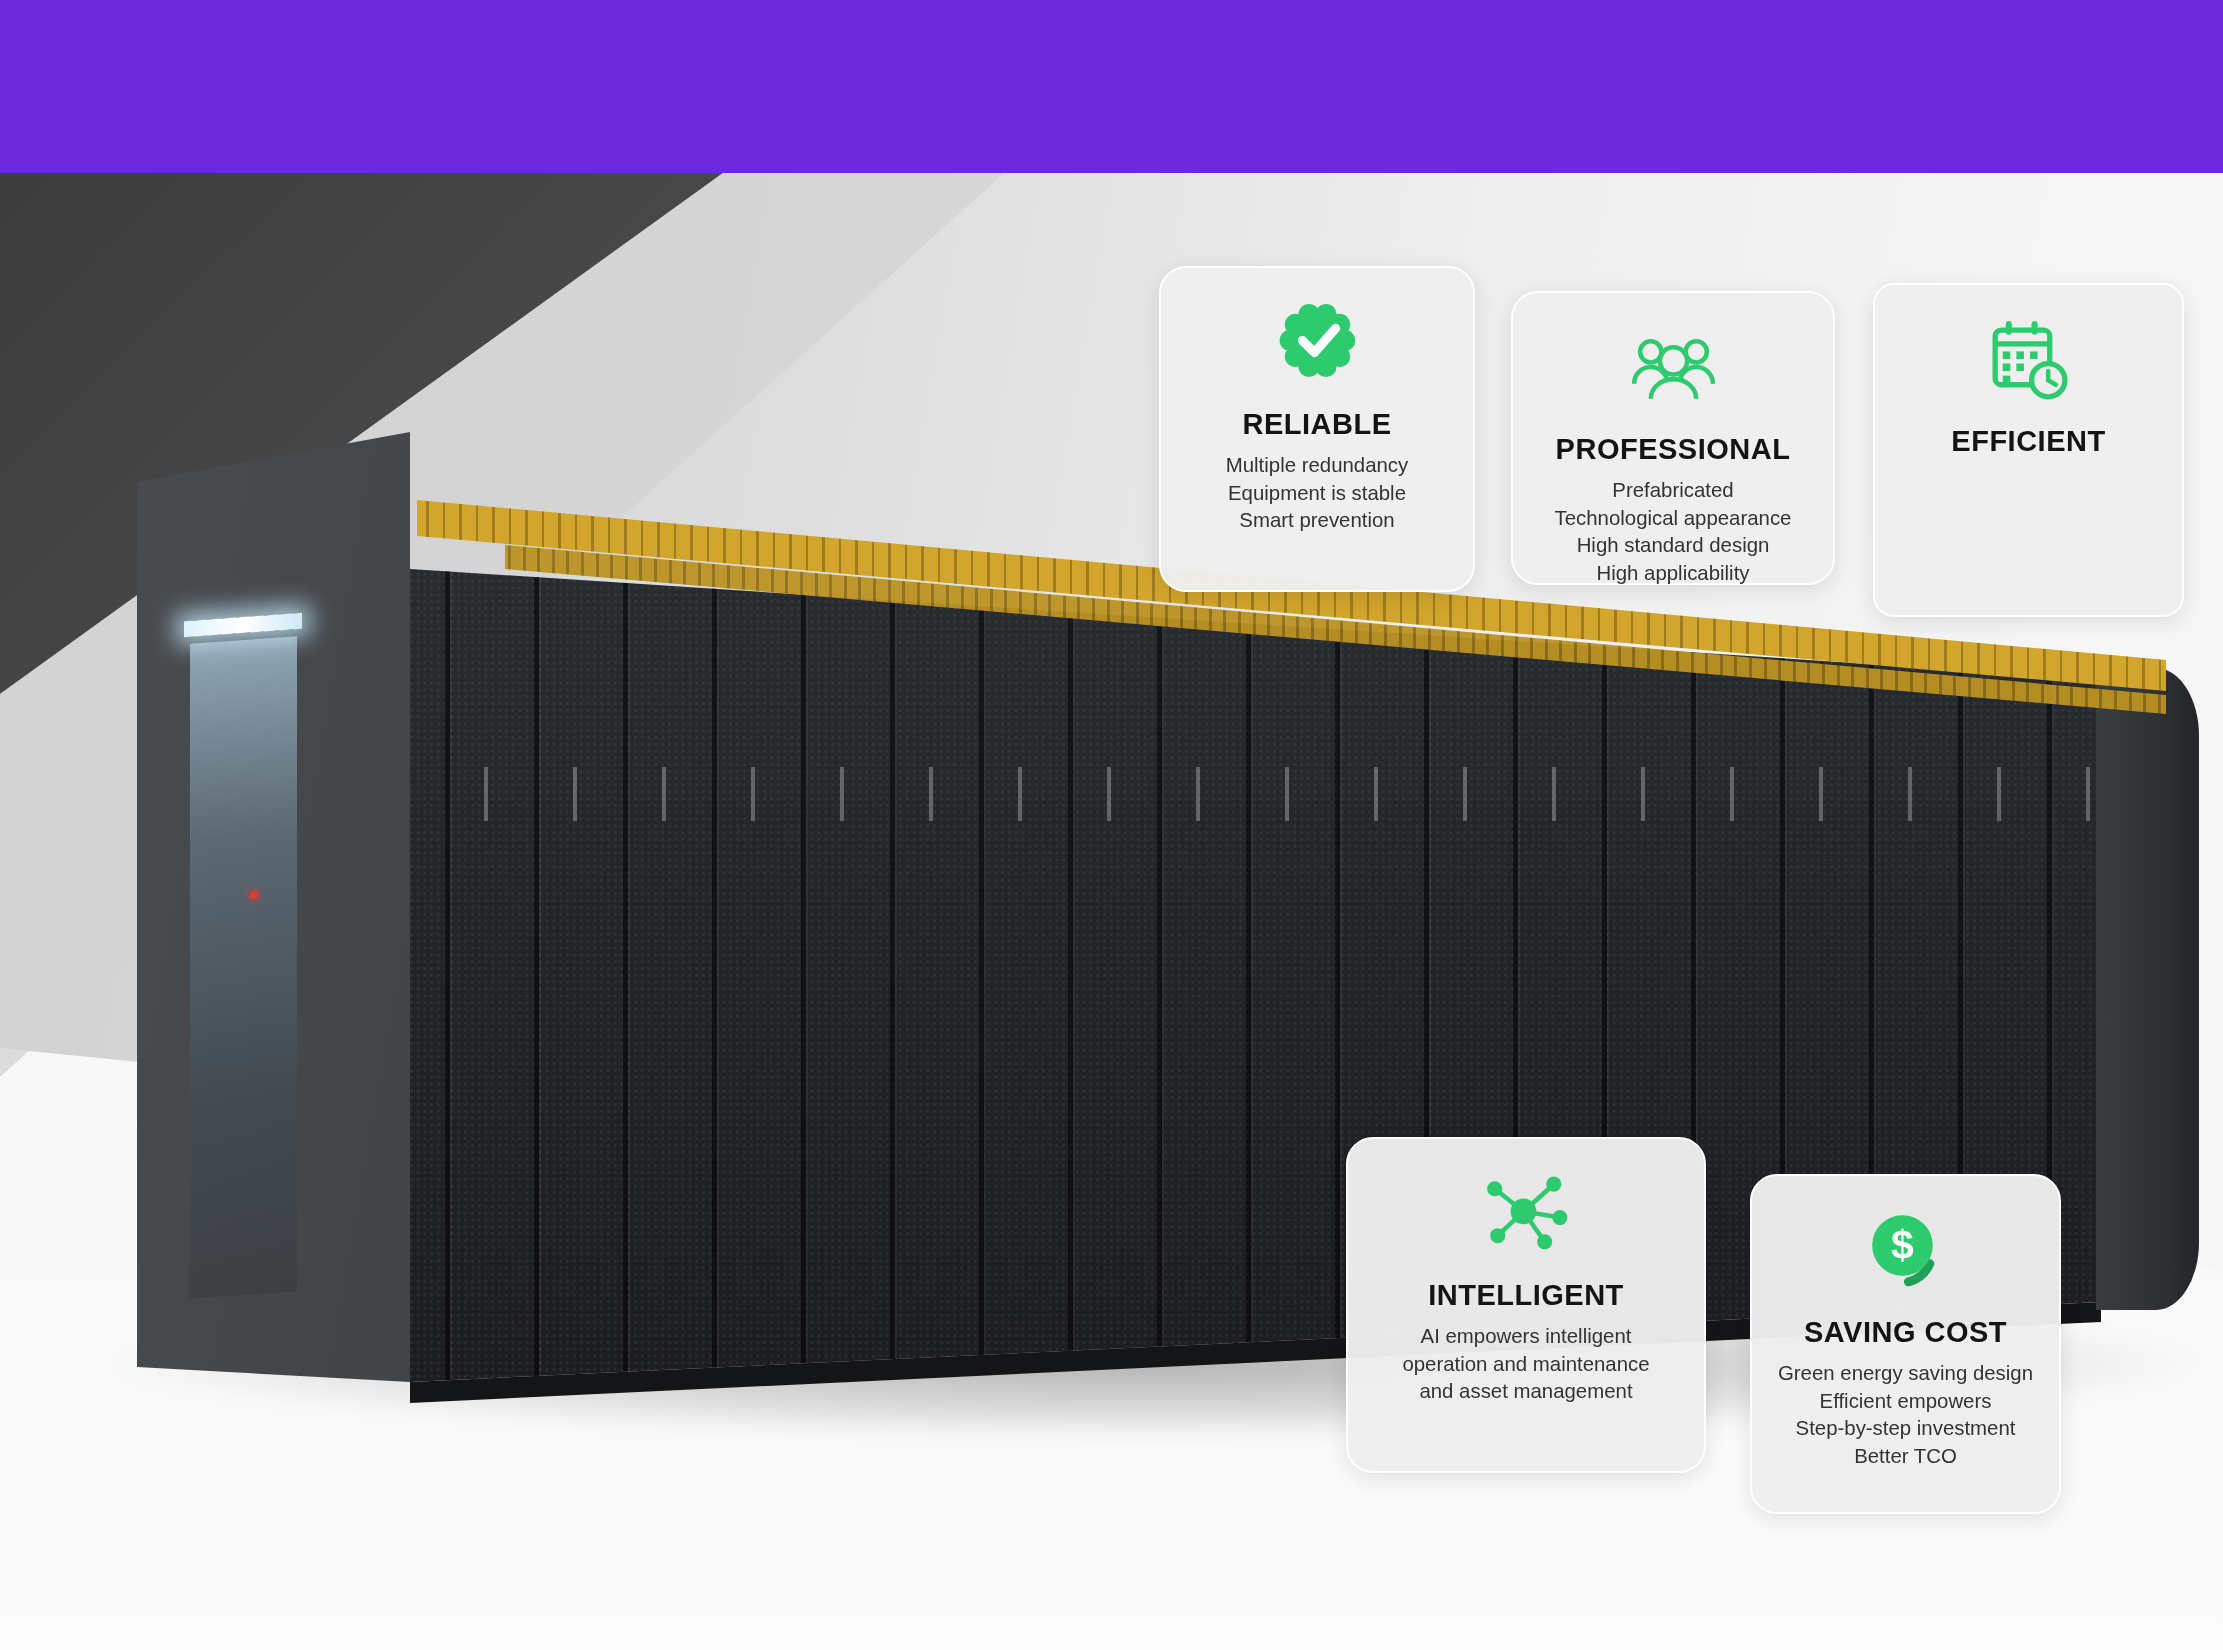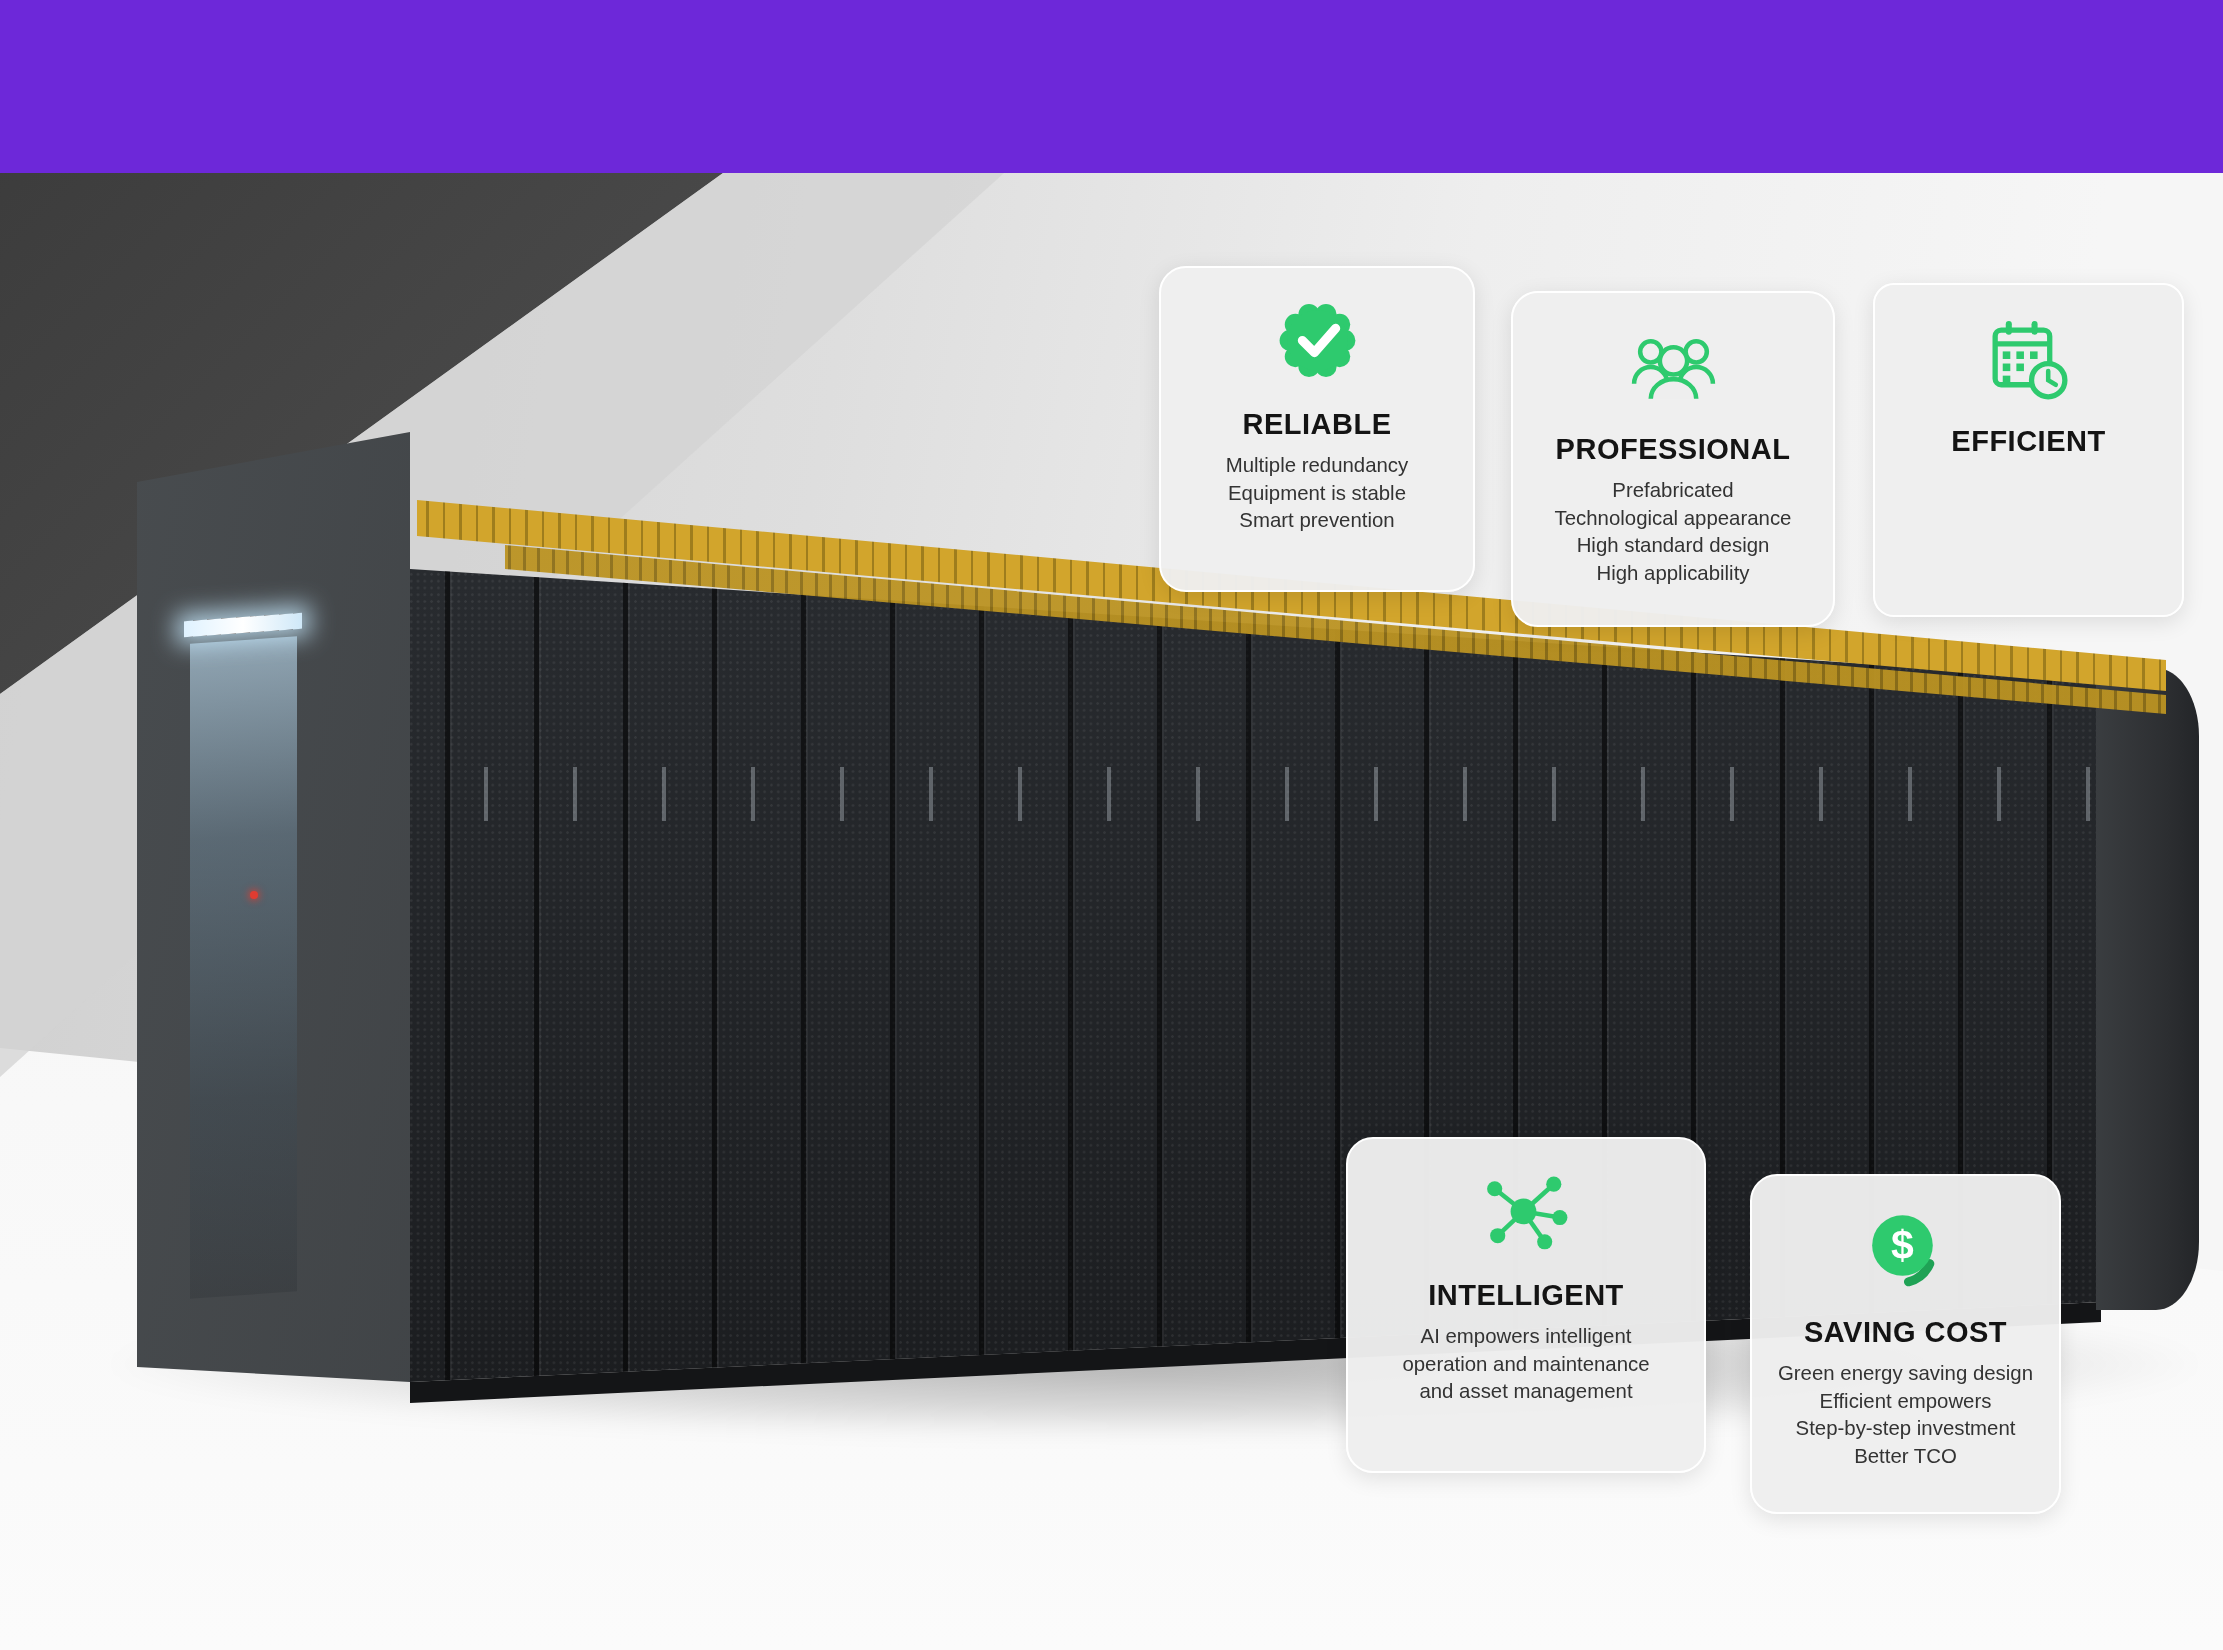--- a/index.html
+++ b/index.html
@@ -92,21 +92,21 @@
 
   
   .card{
     position:absolute;box-sizing:border-box;
     background:rgba(238,238,238,.97);
     border:2.9px solid #ffffff;border-radius:27px;
     box-shadow:0 5.8px 21.3px rgba(0,0,0,.10);
     text-align:center;padding:25px 17.5px 17.5px;
   }
   .card--reliable   {left:1159px;top:266px;width:316px;height:326px;}
-  .card--professional{left:1511px;top:291px;width:324px;height:336px;}
+  .card--professional{left:1511px;top:291px;width:324px;height:294px;}
   .card--efficient  {left:1873px;top:283px;width:311px;height:334px;border-radius:21px;}
   .card--intelligent{left:1346px;top:1137px;width:360px;height:336px;}
   .card--saving     {left:1750px;top:1174px;width:311px;height:340px;}
 
   .card-icon{height:101px;display:flex;align-items:center;justify-content:center;}
   .card-icon svg{width:97px;height:97px;}
   .card-title{
     margin:13.6px 0 11.6px;font-size:29px;font-weight:bold;color:#141414;letter-spacing:0.5px;
   }
   .card-line{font-size:20.4px;line-height:1.35;color:#333333;}

